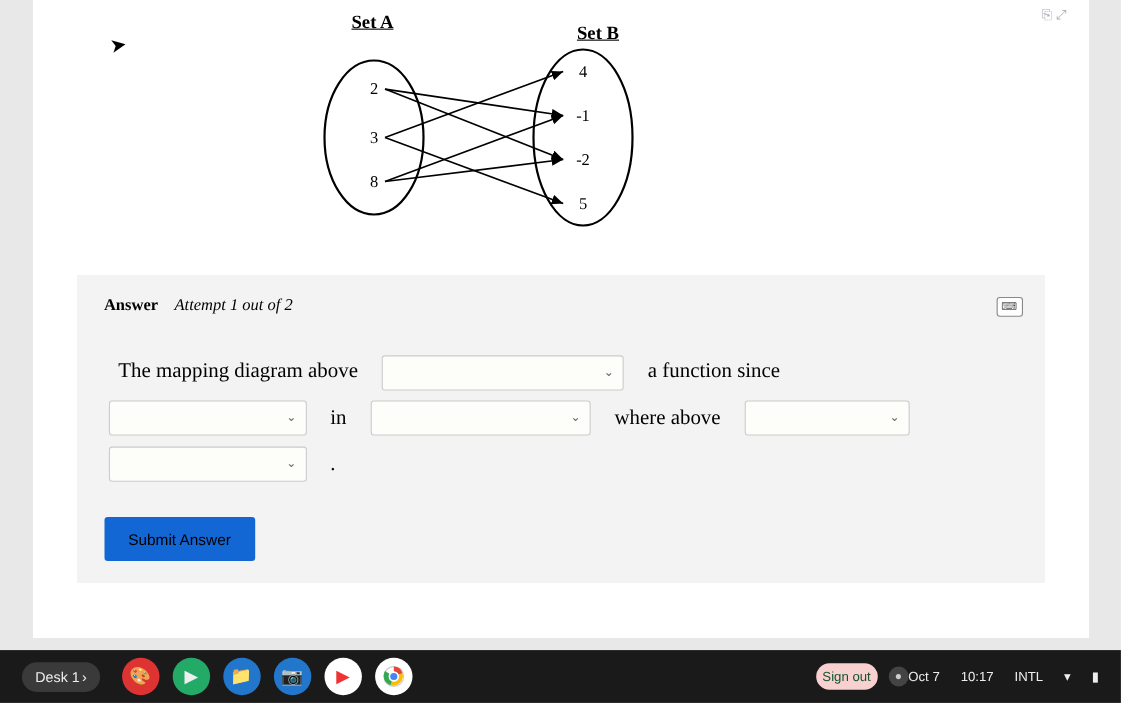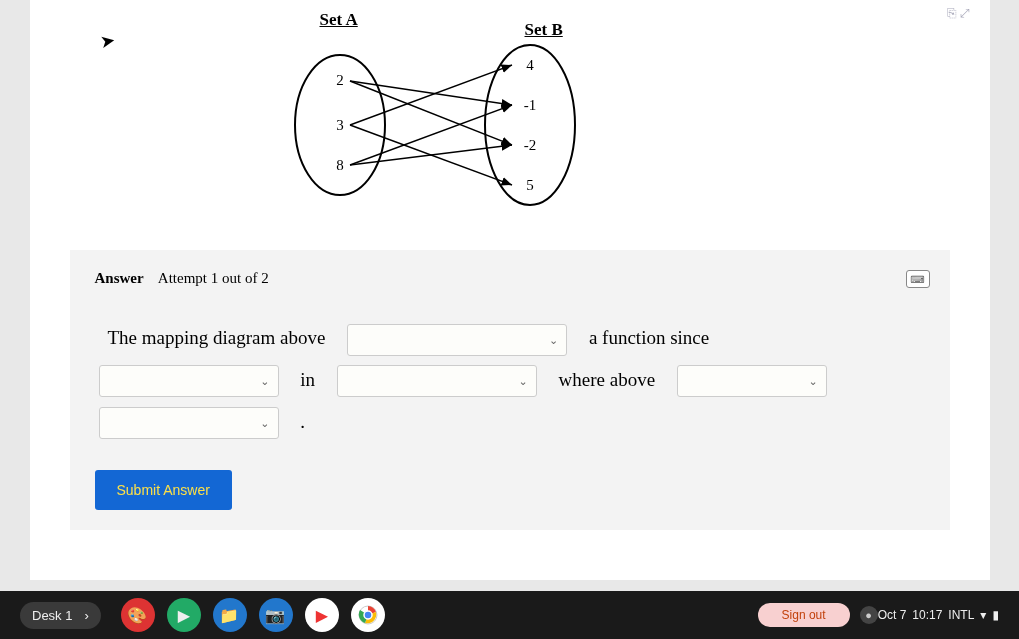--- a/index.html
+++ b/index.html
@@ -39,21 +39,21 @@
     margin-top: 20px;
     padding: 20px 25px;
     position: relative;
     min-height: 280px;
   }
   .answer-header {
     font-size: 15px;
     margin-bottom: 30px;
   }
   .answer-header strong { font-weight: bold; }
-  .answer-header .attempt { font-weight: normal; }
+  .answer-header .attempt { font-weight: normal; font-style: italic; }
   .keypad-icon {
     position: absolute;
     right: 20px; top: 20px;
     width: 24px; height: 18px;
     border: 1px solid #888;
     border-radius: 3px;
     background: #fff;
     display: flex; align-items: center; justify-content: center;
     font-size: 10px; color: #555;
   }
@@ -77,21 +77,21 @@
     right: 8px; top: 50%;
     transform: translateY(-50%);
     font-size: 11px; color: #666;
   }
   .dd.w1 { width: 220px; }
   .dd.w2 { width: 180px; }
   .dd.w3 { width: 200px; }
   .dd.w4 { width: 150px; }
   .submit {
     background: #1367d4;
-    color: #fde047;
+    color: #000000;
     border: none;
     padding: 12px 22px;
     font-size: 14px;
     border-radius: 3px;
     margin-top: 28px;
     cursor: pointer;
     font-family: Arial, sans-serif;
   }
   .taskbar {
     position: absolute;
@@ -102,39 +102,39 @@
     align-items: center;
     padding: 0 20px;
     color: #eee;
     font-family: Arial, sans-serif;
     font-size: 13px;
   }
   .desk-pill {
     background: #3a3a3a;
     border-radius: 16px;
     padding: 6px 12px;
-    display: flex; align-items: flex-start; gap: 12px;
+    display: flex; align-items: flex-start; gap: 2px;
   }
   .tb-icons { display: flex; gap: 12px; margin-left: 20px; }
   .tb-icon {
     width: 34px; height: 34px; border-radius: 50%;
     display: flex; align-items: center; justify-content: center;
     font-size: 16px;
   }
   .tb-spacer { flex: 1; }
   .signout {
-    background: #f8d0d0; color: #c2410c;
-    border-radius: 14px; padding: 5px 24px; font-size: 12px;
+    background: #f8d0d0; color: #14532d;
+    border-radius: 14px; padding: 5px 6px; font-size: 12px;
   }
   .ind-circle {
     width: 18px; height: 18px; border-radius: 50%;
     background: #444; color:#ccc; display:flex;align-items:center;justify-content:center;
     font-size:11px; margin-left:10px;
   }
-  .tb-right { display:flex; align-items:center; gap:6px; font-size:12px; }
+  .tb-right { display:flex; align-items:center; gap:19px; font-size:12px; }
   .cursor-ptr {
     position:absolute; top:30px; left:70px; font-size:18px; color:#000;
     transform: rotate(-10deg);
   }
   .corner-ind {
     position:absolute; top:6px; right:20px; color:#aab; font-size:12px;
     font-family: Arial,sans-serif;
   }
 </style>
 </head>

